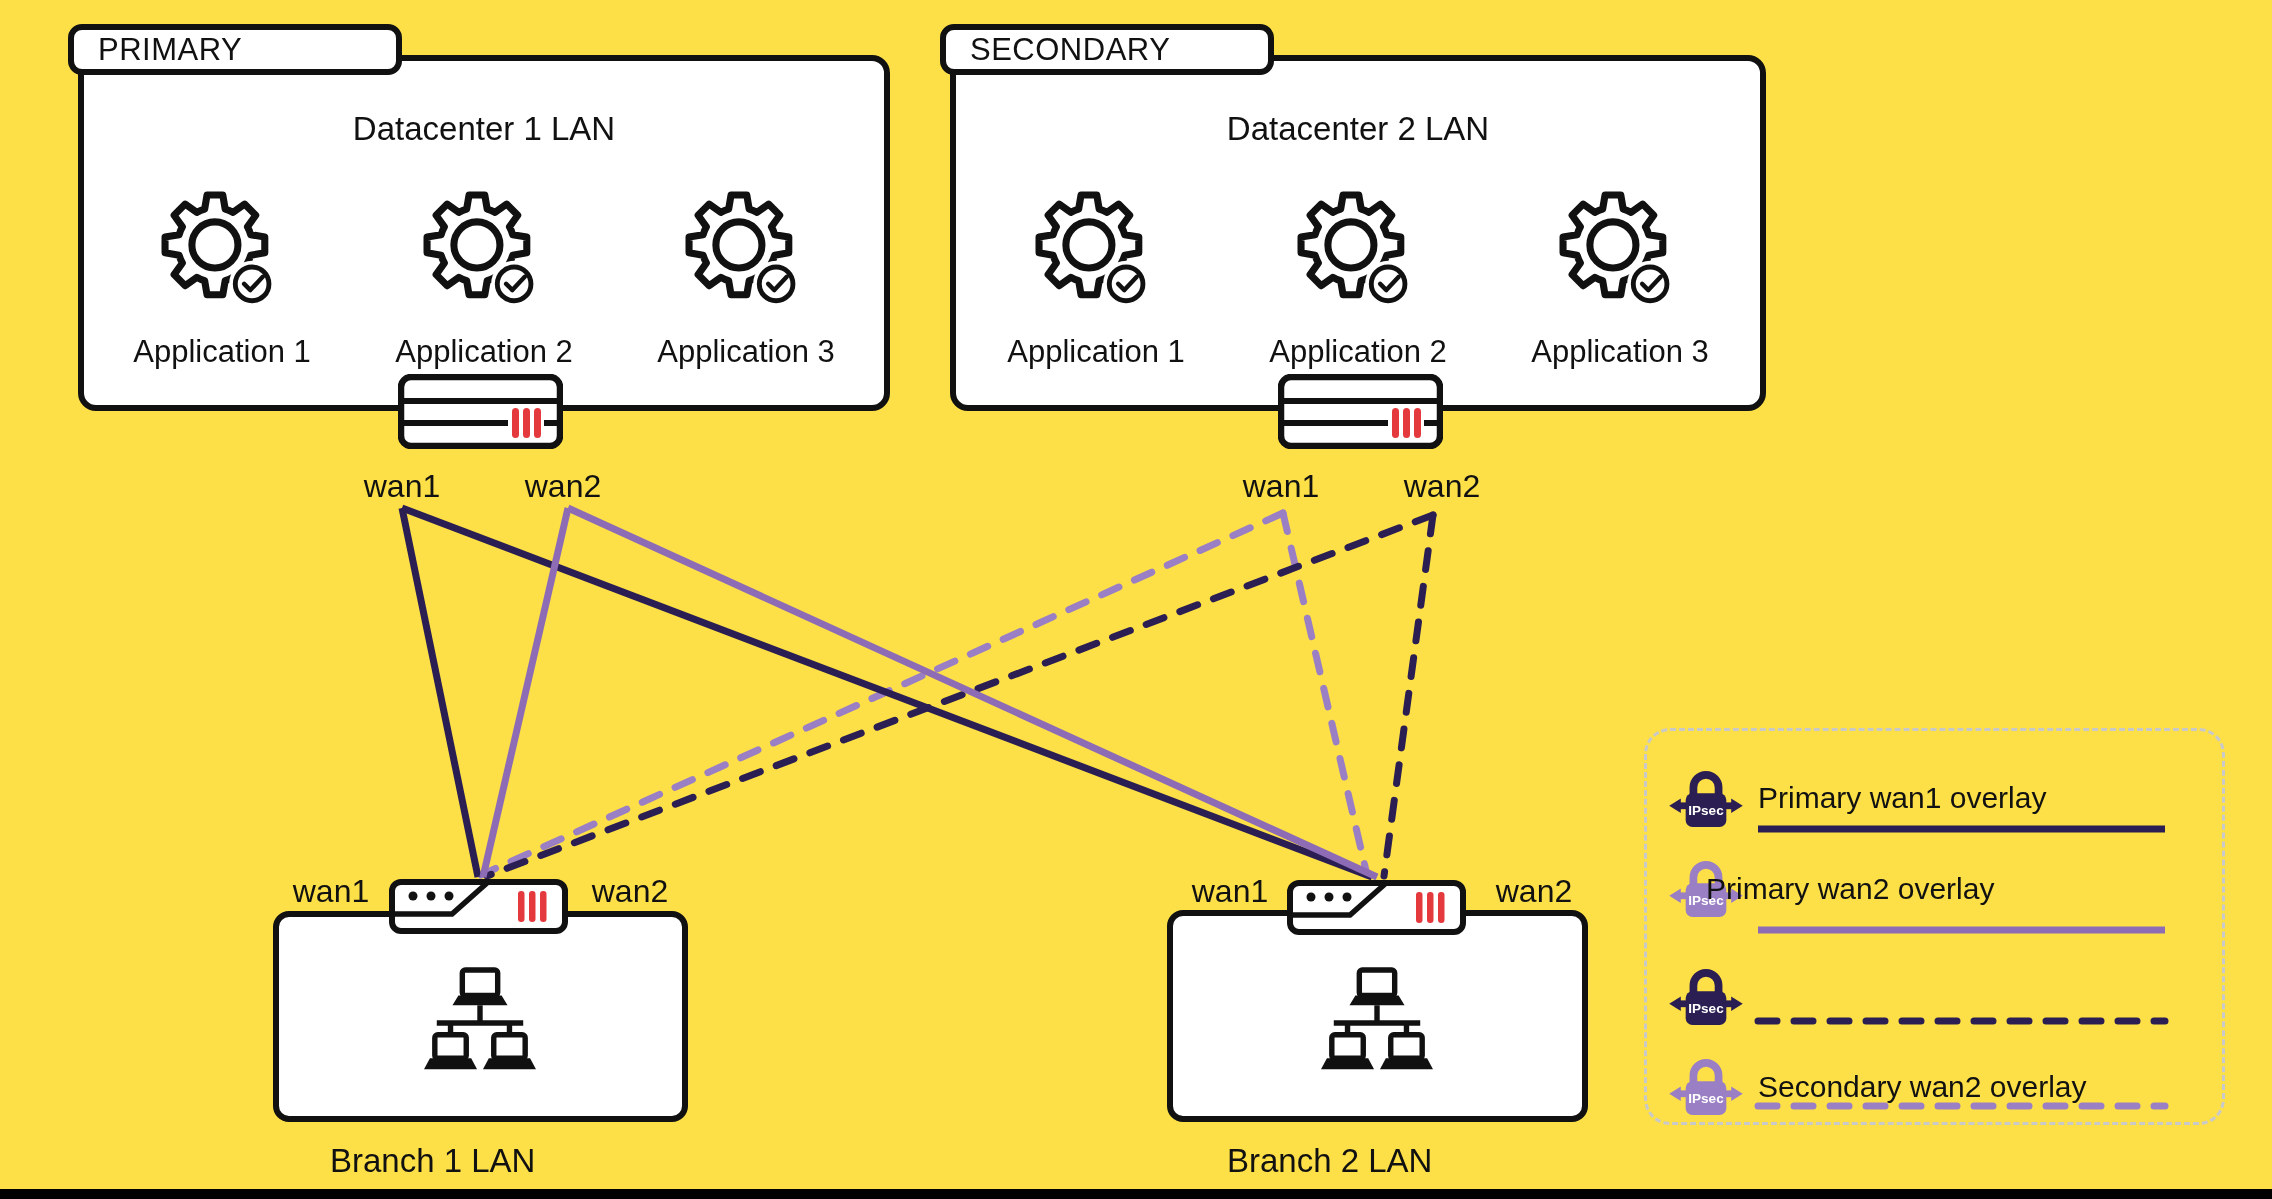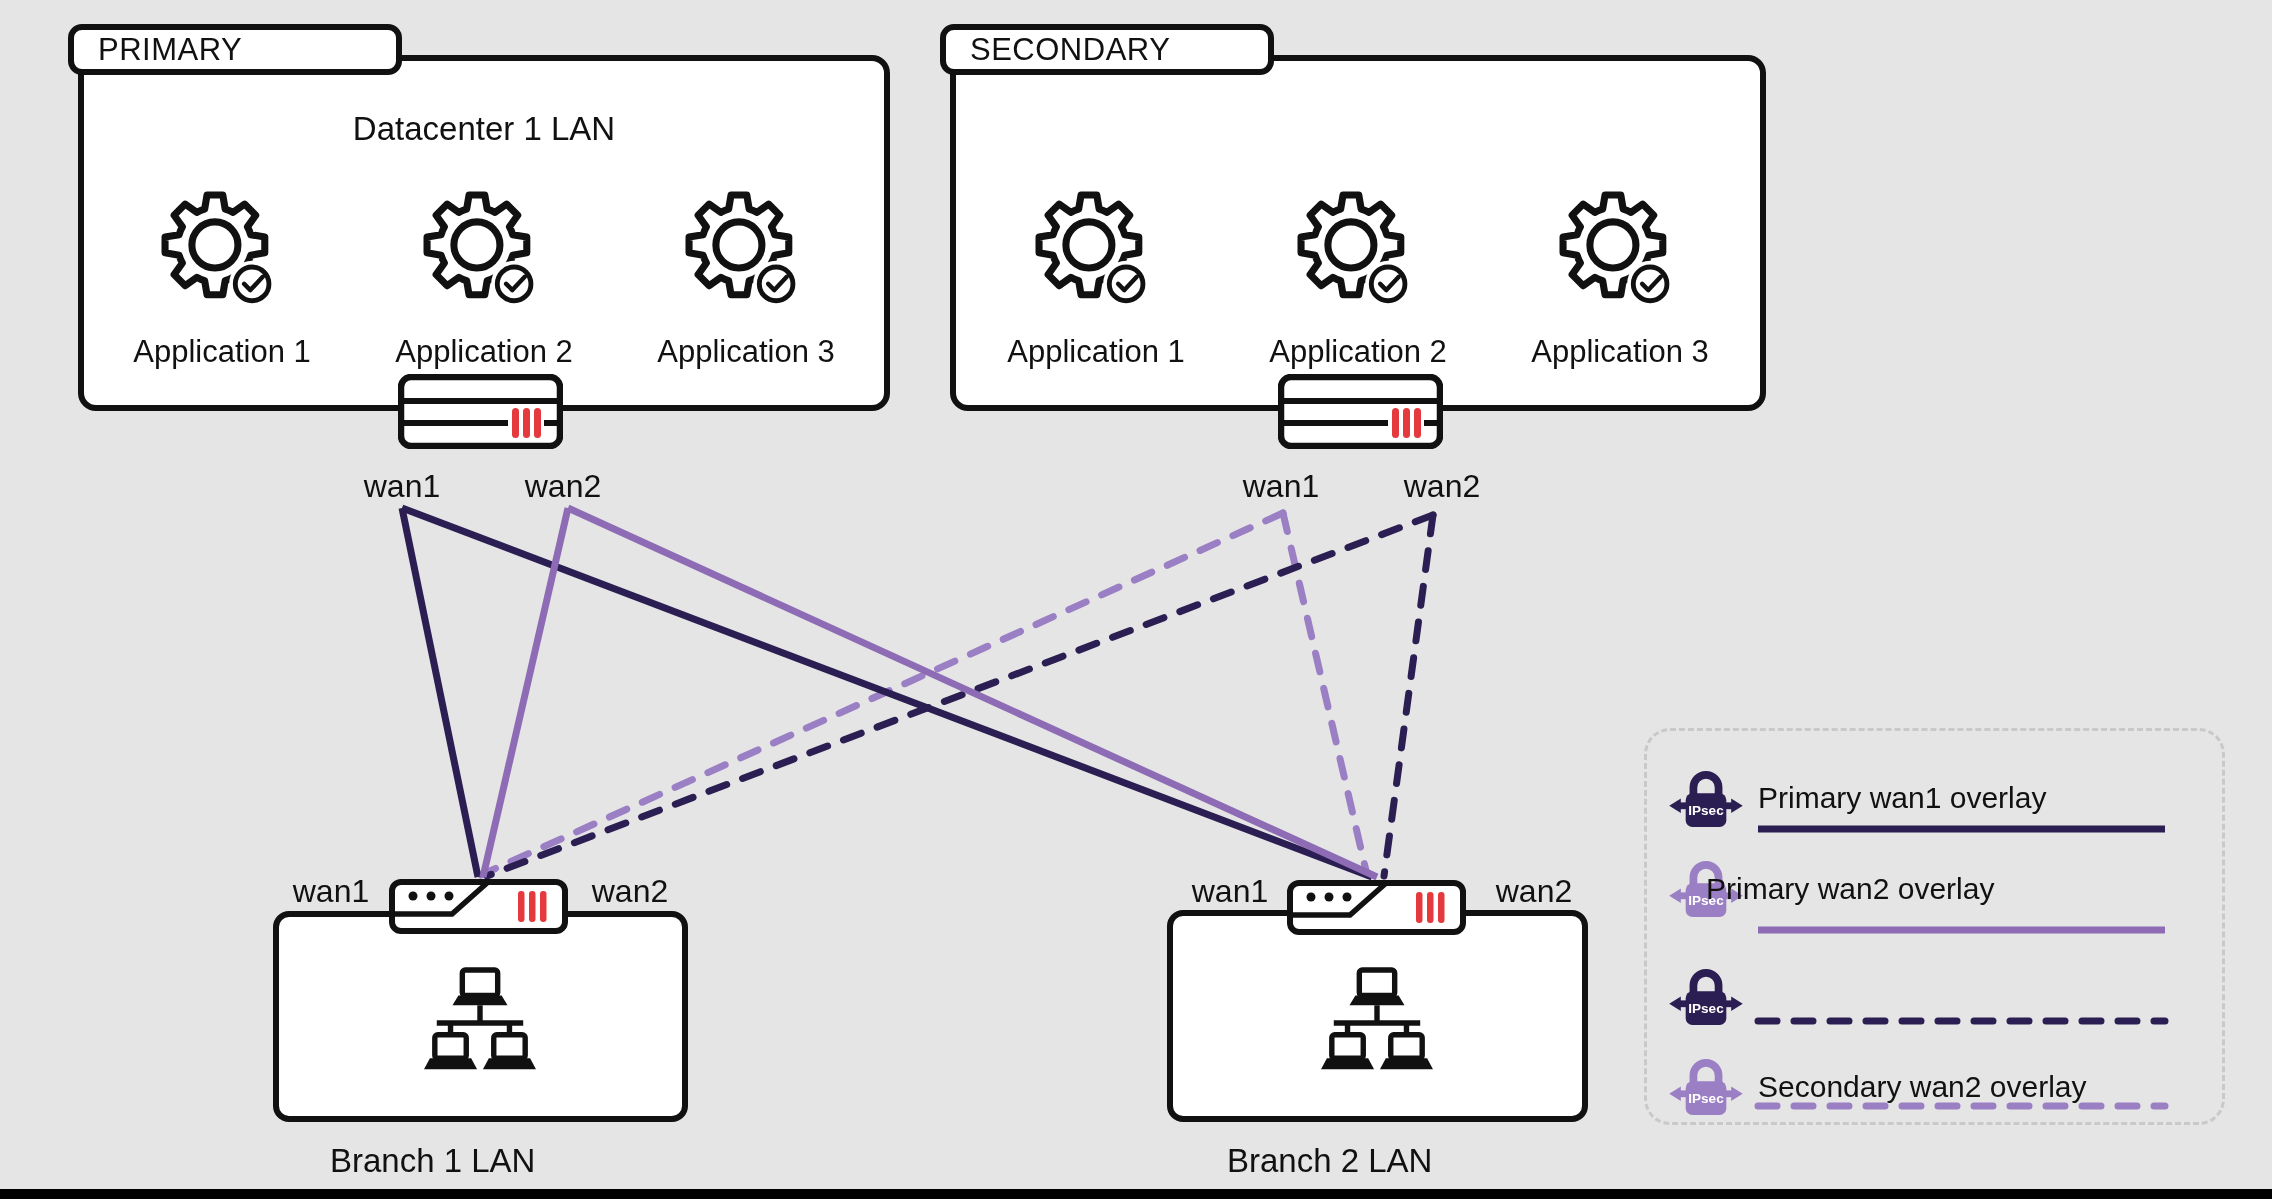--- a/index.html
+++ b/index.html
@@ -1,16 +1,16 @@
 <!DOCTYPE html>
 <html style="--navy: #2b1e52; --purple: #8e6cb5; --lock-purple: #9b7fc4; --red: #e43a3e; --legend-border: #c9c9c9;"><head>
 <meta charset="utf-8">
 <style>
   html,body{margin:0;padding:0;background:#fff;}
-  #canvas{position:relative;width:2272px;height:1199px;background:#e5e5e5;overflow:hidden;
+  #canvas{position:relative;width:2272px;height:1199px;background:#fde047;overflow:hidden;
           font-family:"Liberation Sans",sans-serif;color:#111;}
   .abs{position:absolute;}
   
   .groupbox{border:6px solid #111;border-radius:18px;background:#fff;box-sizing:border-box;z-index:1;}
   .grouptab{border:6px solid #111;border-radius:14px;background:#fff;box-sizing:border-box;z-index:2;
             display:flex;align-items:center;padding-left:24px;font-size:31px;letter-spacing:.5px;}
   .title{font-size:33px;text-align:center;z-index:2;}
   .applabel{font-size:31px;text-align:center;margin-top:20px;}
   .appblock{z-index:2;text-align:center;}
   .wanlabel{font-size:32px;text-align:center;width:100px;z-index:4;}
@@ -120,20 +120,21 @@
   <svg class="abs router" style="left:398px;top:374px;" width="165" height="75" viewBox="0 0 165 75">
       <use href="#sym-dc-router"></use>
     </svg>
   <div class="abs wanlabel" style="left:352px;top:468px;">wan1</div>
   <div class="abs wanlabel" style="left:513px;top:468px;">wan2</div>
 
   <div class="abs groupbox" style="left:950px;top:55px;width:816px;height:356px;"></div>
   <div class="abs grouptab" style="left:940px;top:24px;width:334px;height:51px;">
     <span>SECONDARY</span>
   </div>
+  <div class="abs title" style="left:1108px;top:110px;width:500px;">Datacenter 2 LAN</div>
 
   <div class="abs appblock" style="left:976px;top:190px;width:240px;">
     <svg width="124" height="124" viewBox="0 0 140 140" style="margin:0 auto">
         <use href="#sym-gear"></use>
       </svg>
     <div class="applabel">Application 1</div>
   </div>
   <div class="abs appblock" style="left:1238px;top:190px;width:240px;">
     <svg width="124" height="124" viewBox="0 0 140 140" style="margin:0 auto">
         <use href="#sym-gear"></use>

